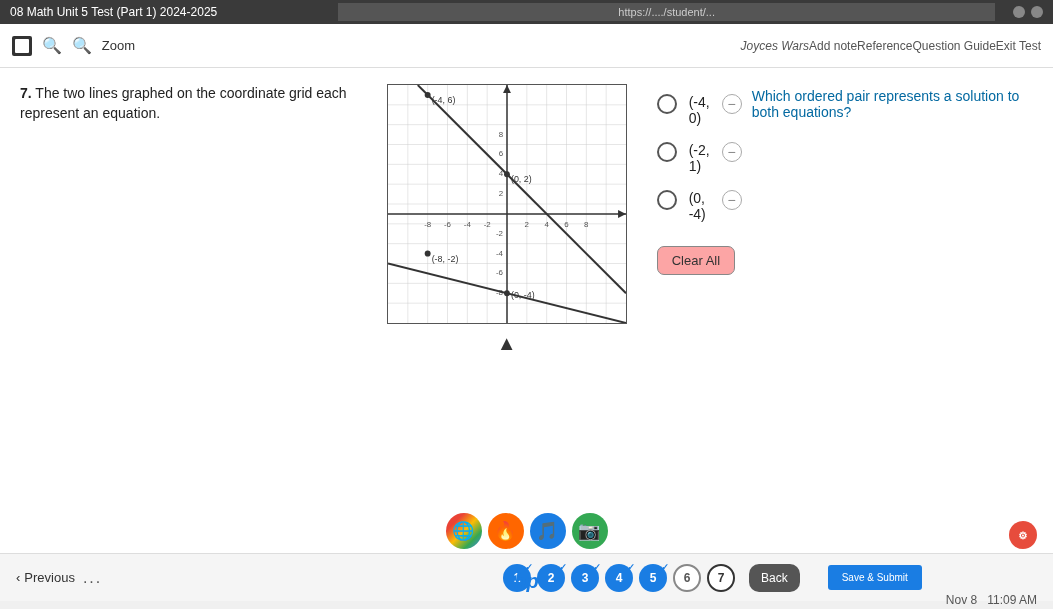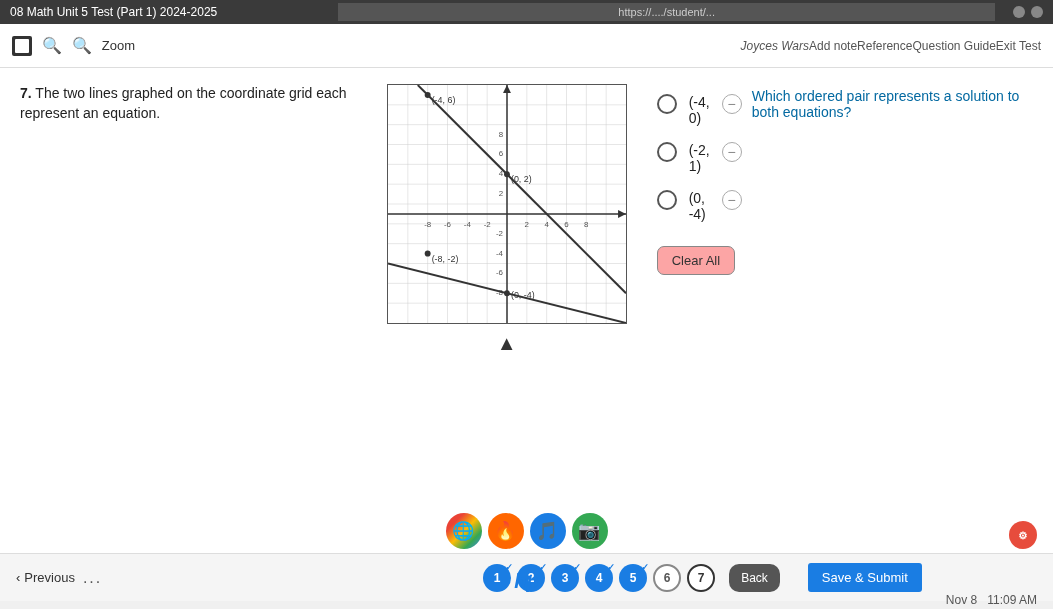--- a/index.html
+++ b/index.html
@@ -309,21 +309,21 @@
       right: -2px;
       font-size: 9px;
       color: #1a7de3;
     }
 
     .nav-save-btn {
       background: #1a7de3;
       color: #fff;
       border: none;
       padding: 7px 14px;
-      font-size: 13px;
+      font-size: 10px;
       border-radius: 3px;
       cursor: pointer;
       margin-left: 20px;
     }
 
     .nav-back-btn {
       background: #555;
       color: #fff;
       border: none;
       padding: 7px 12px;

